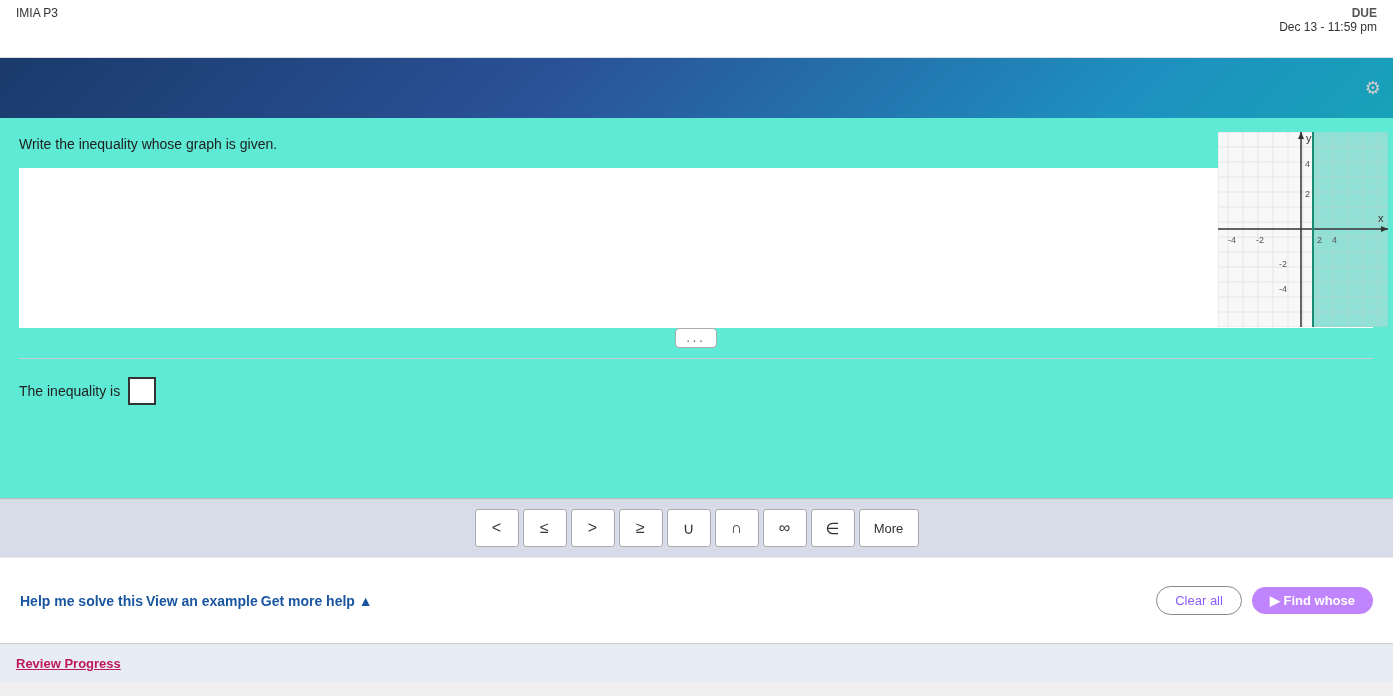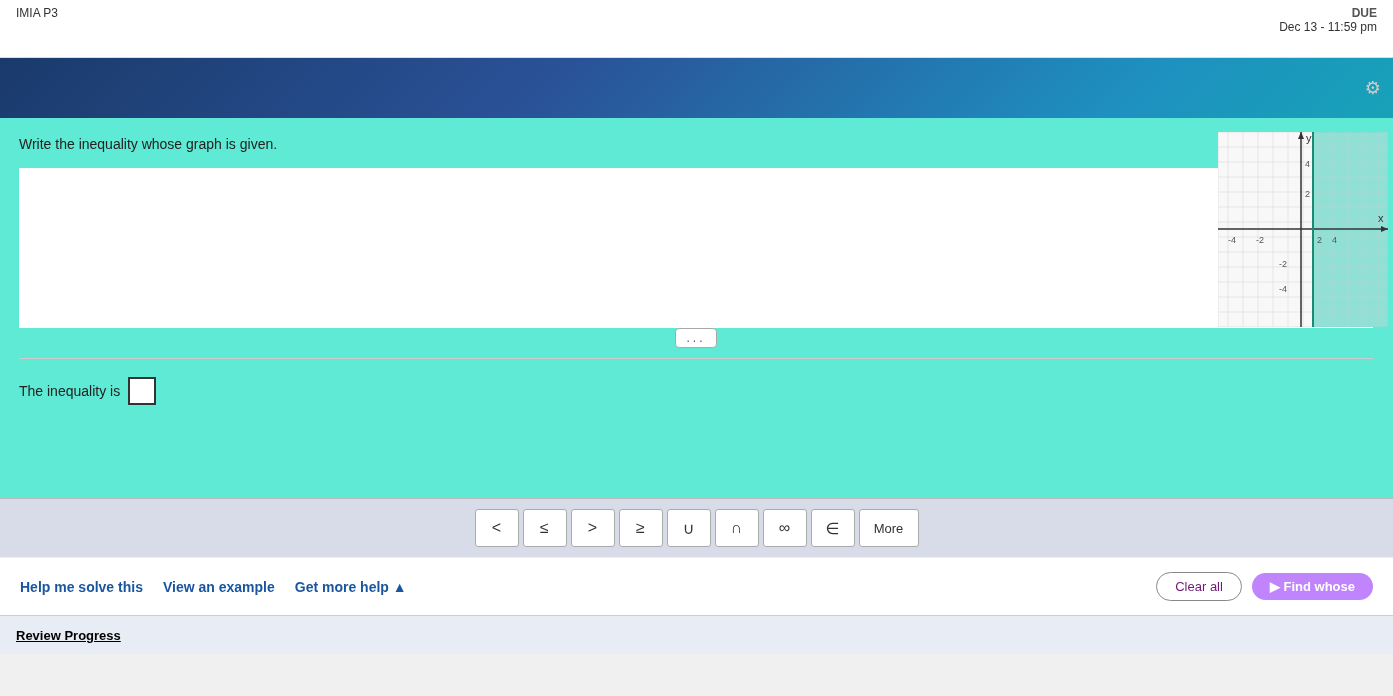--- a/index.html
+++ b/index.html
@@ -178,24 +178,24 @@
       cursor: pointer;
       display: flex;
       align-items: center;
       justify-content: center;
       color: #333;
     }
 
     
     #help-bar {
       background: #ffffff;
-      padding: 14px 20px;
-      display: flex;
-      align-items: center;
-      gap: 20px;
+      padding: 28px 20px;
+      display: flex;
+      align-items: center;
+      gap: 3px;
       border-top: 1px solid #eee;
       min-height: 58px;
     }
     .help-link {
       color: #1a56a0;
       font-size: 14px;
       font-weight: bold;
       cursor: pointer;
       text-decoration: none;
     }
@@ -206,21 +206,21 @@
       display: flex;
       gap: 10px;
       align-items: center;
     }
     #clear-all-btn {
       background: #fff;
       border: 1px solid #888;
       border-radius: 20px;
       padding: 6px 18px;
       font-size: 13px;
-      color: #701a75;
+      color: #8b5cf6;
       cursor: pointer;
     }
     #check-answer-btn {
       background: #c084fc;
       border: none;
       border-radius: 20px;
       padding: 6px 18px;
       font-size: 13px;
       color: #fff;
       cursor: pointer;
@@ -228,21 +228,21 @@
     }
 
     
     #review-progress-bar {
       background: #e8ecf4;
       padding: 10px 16px;
       border-top: 1px solid #ccc;
     }
     #review-progress-text {
       font-size: 13px;
-      color: #000000;
+      color: #be185d;
       font-weight: bold;
       cursor: pointer;
       text-decoration: underline;
     }
   </style>
 </head>
 <body>
 
 <div id="top-bar">
   <div id="top-bar-left">

